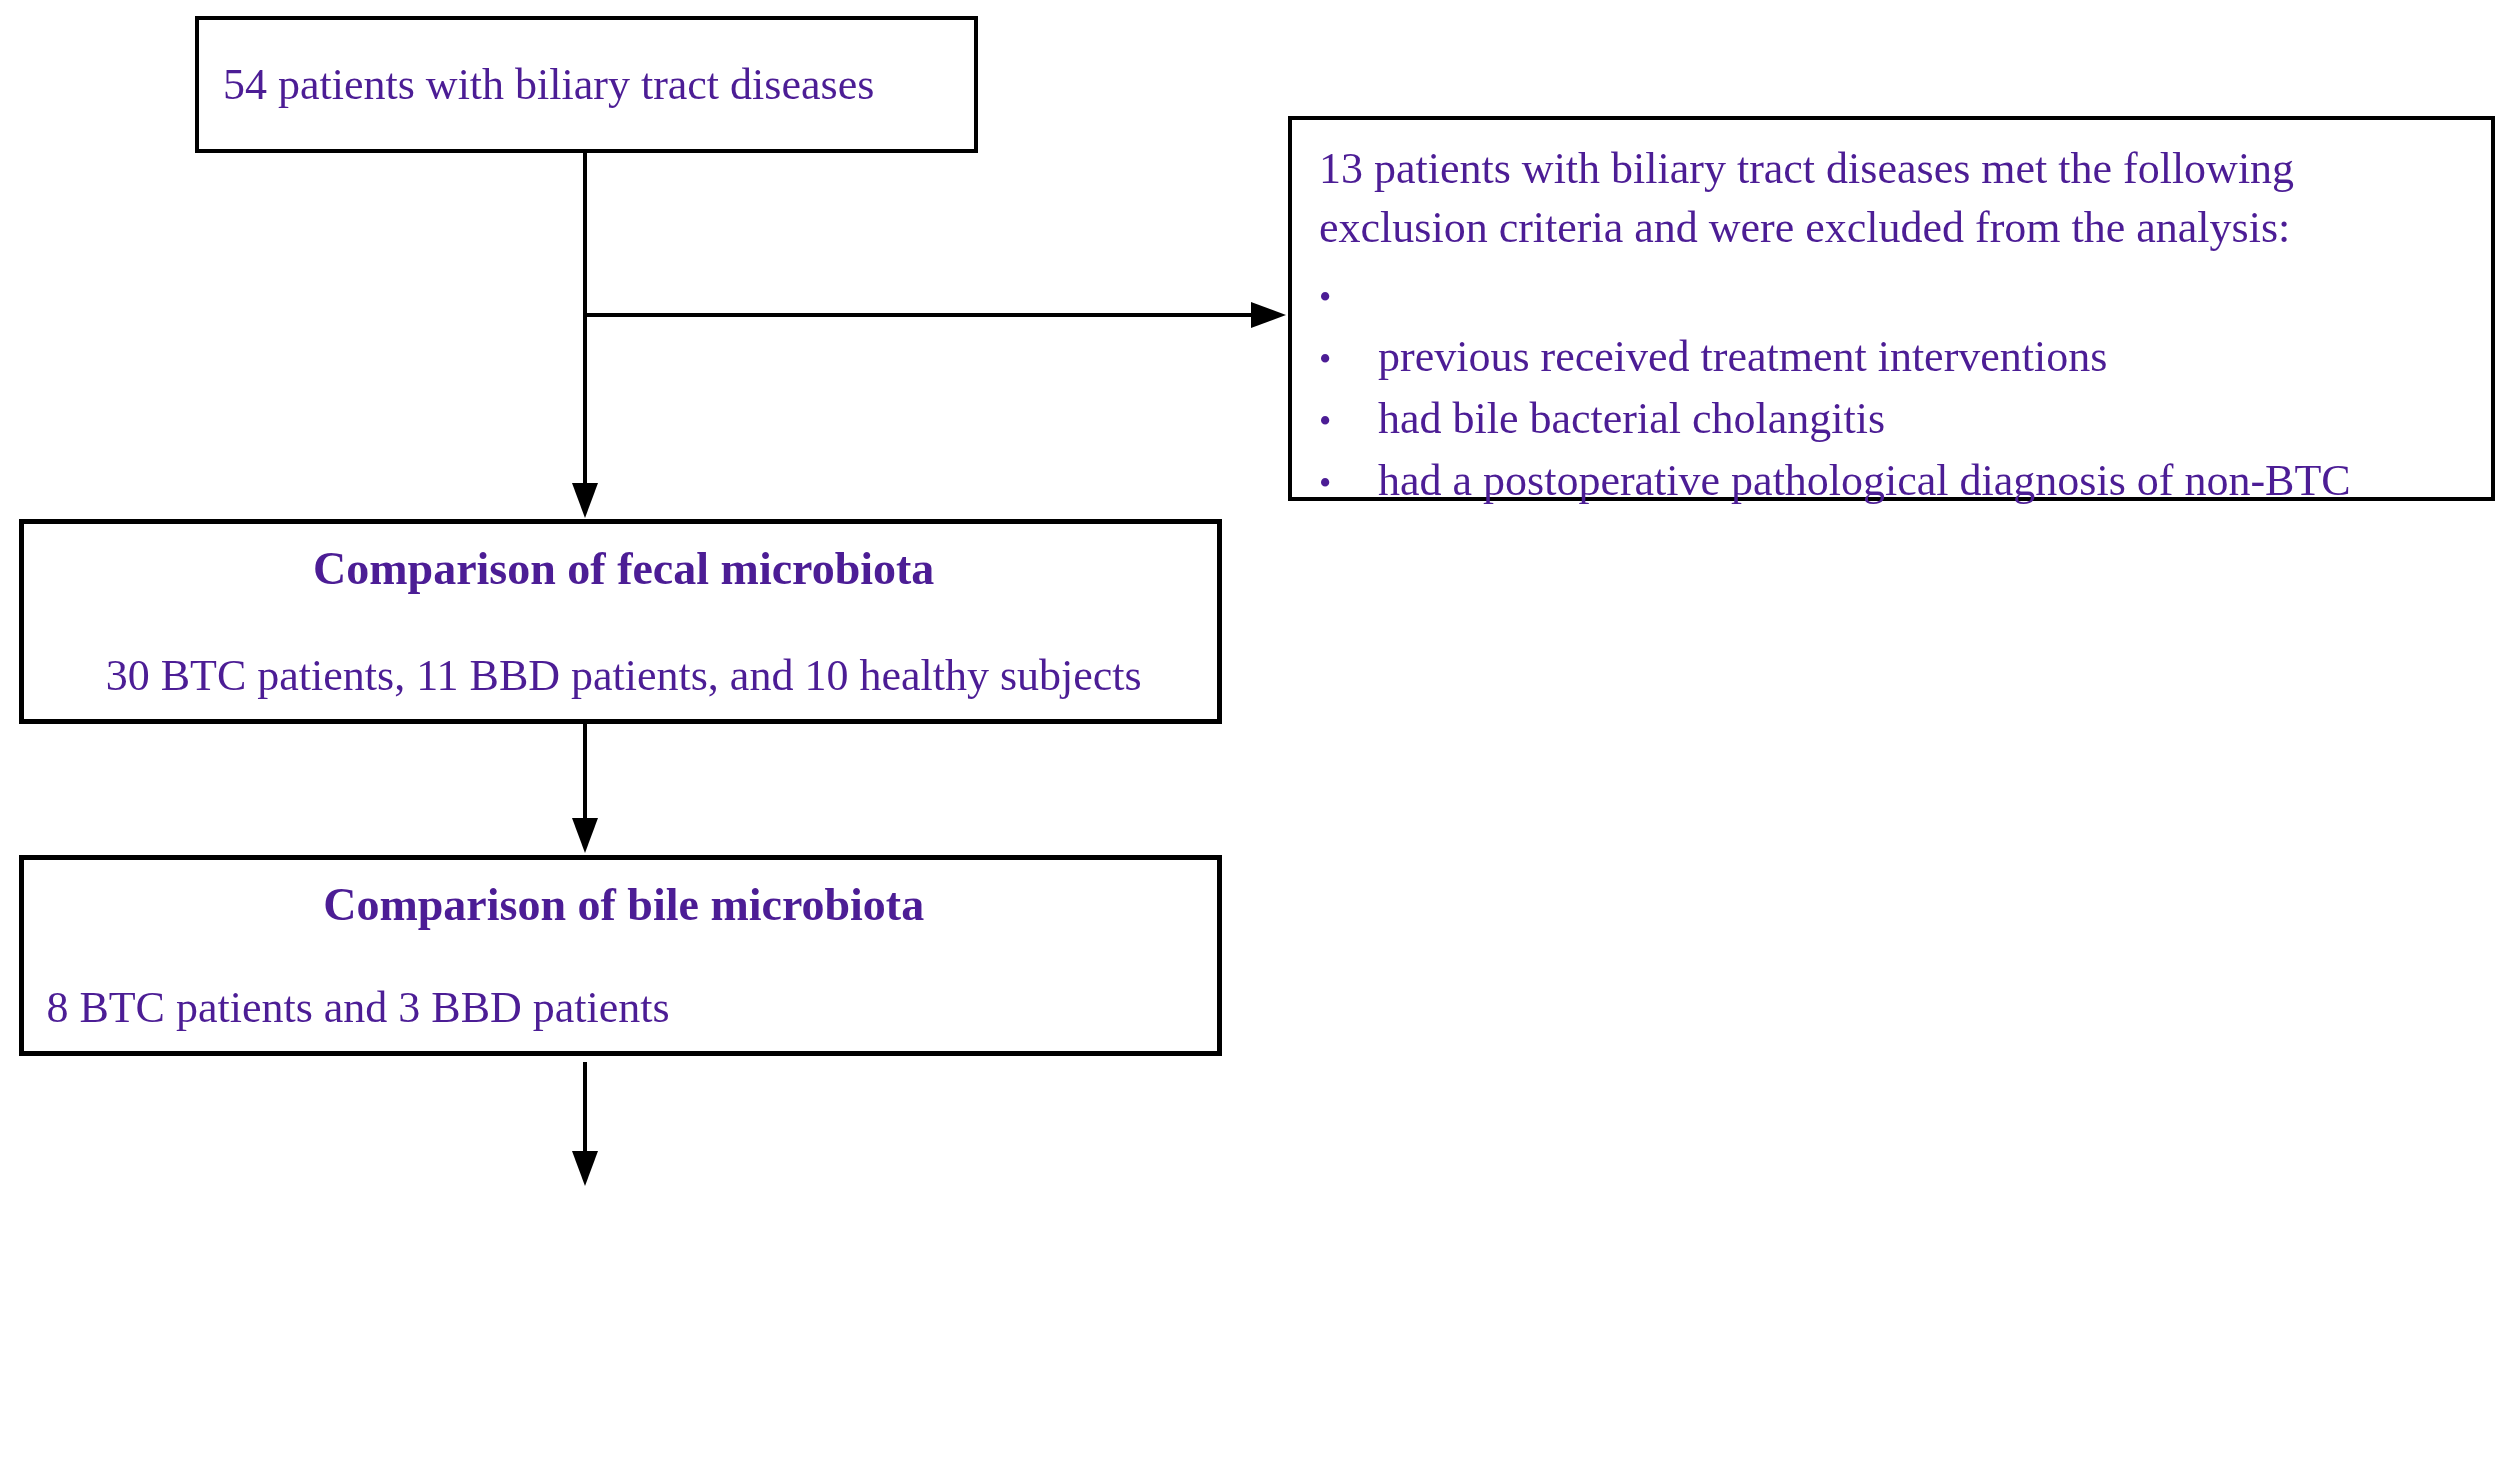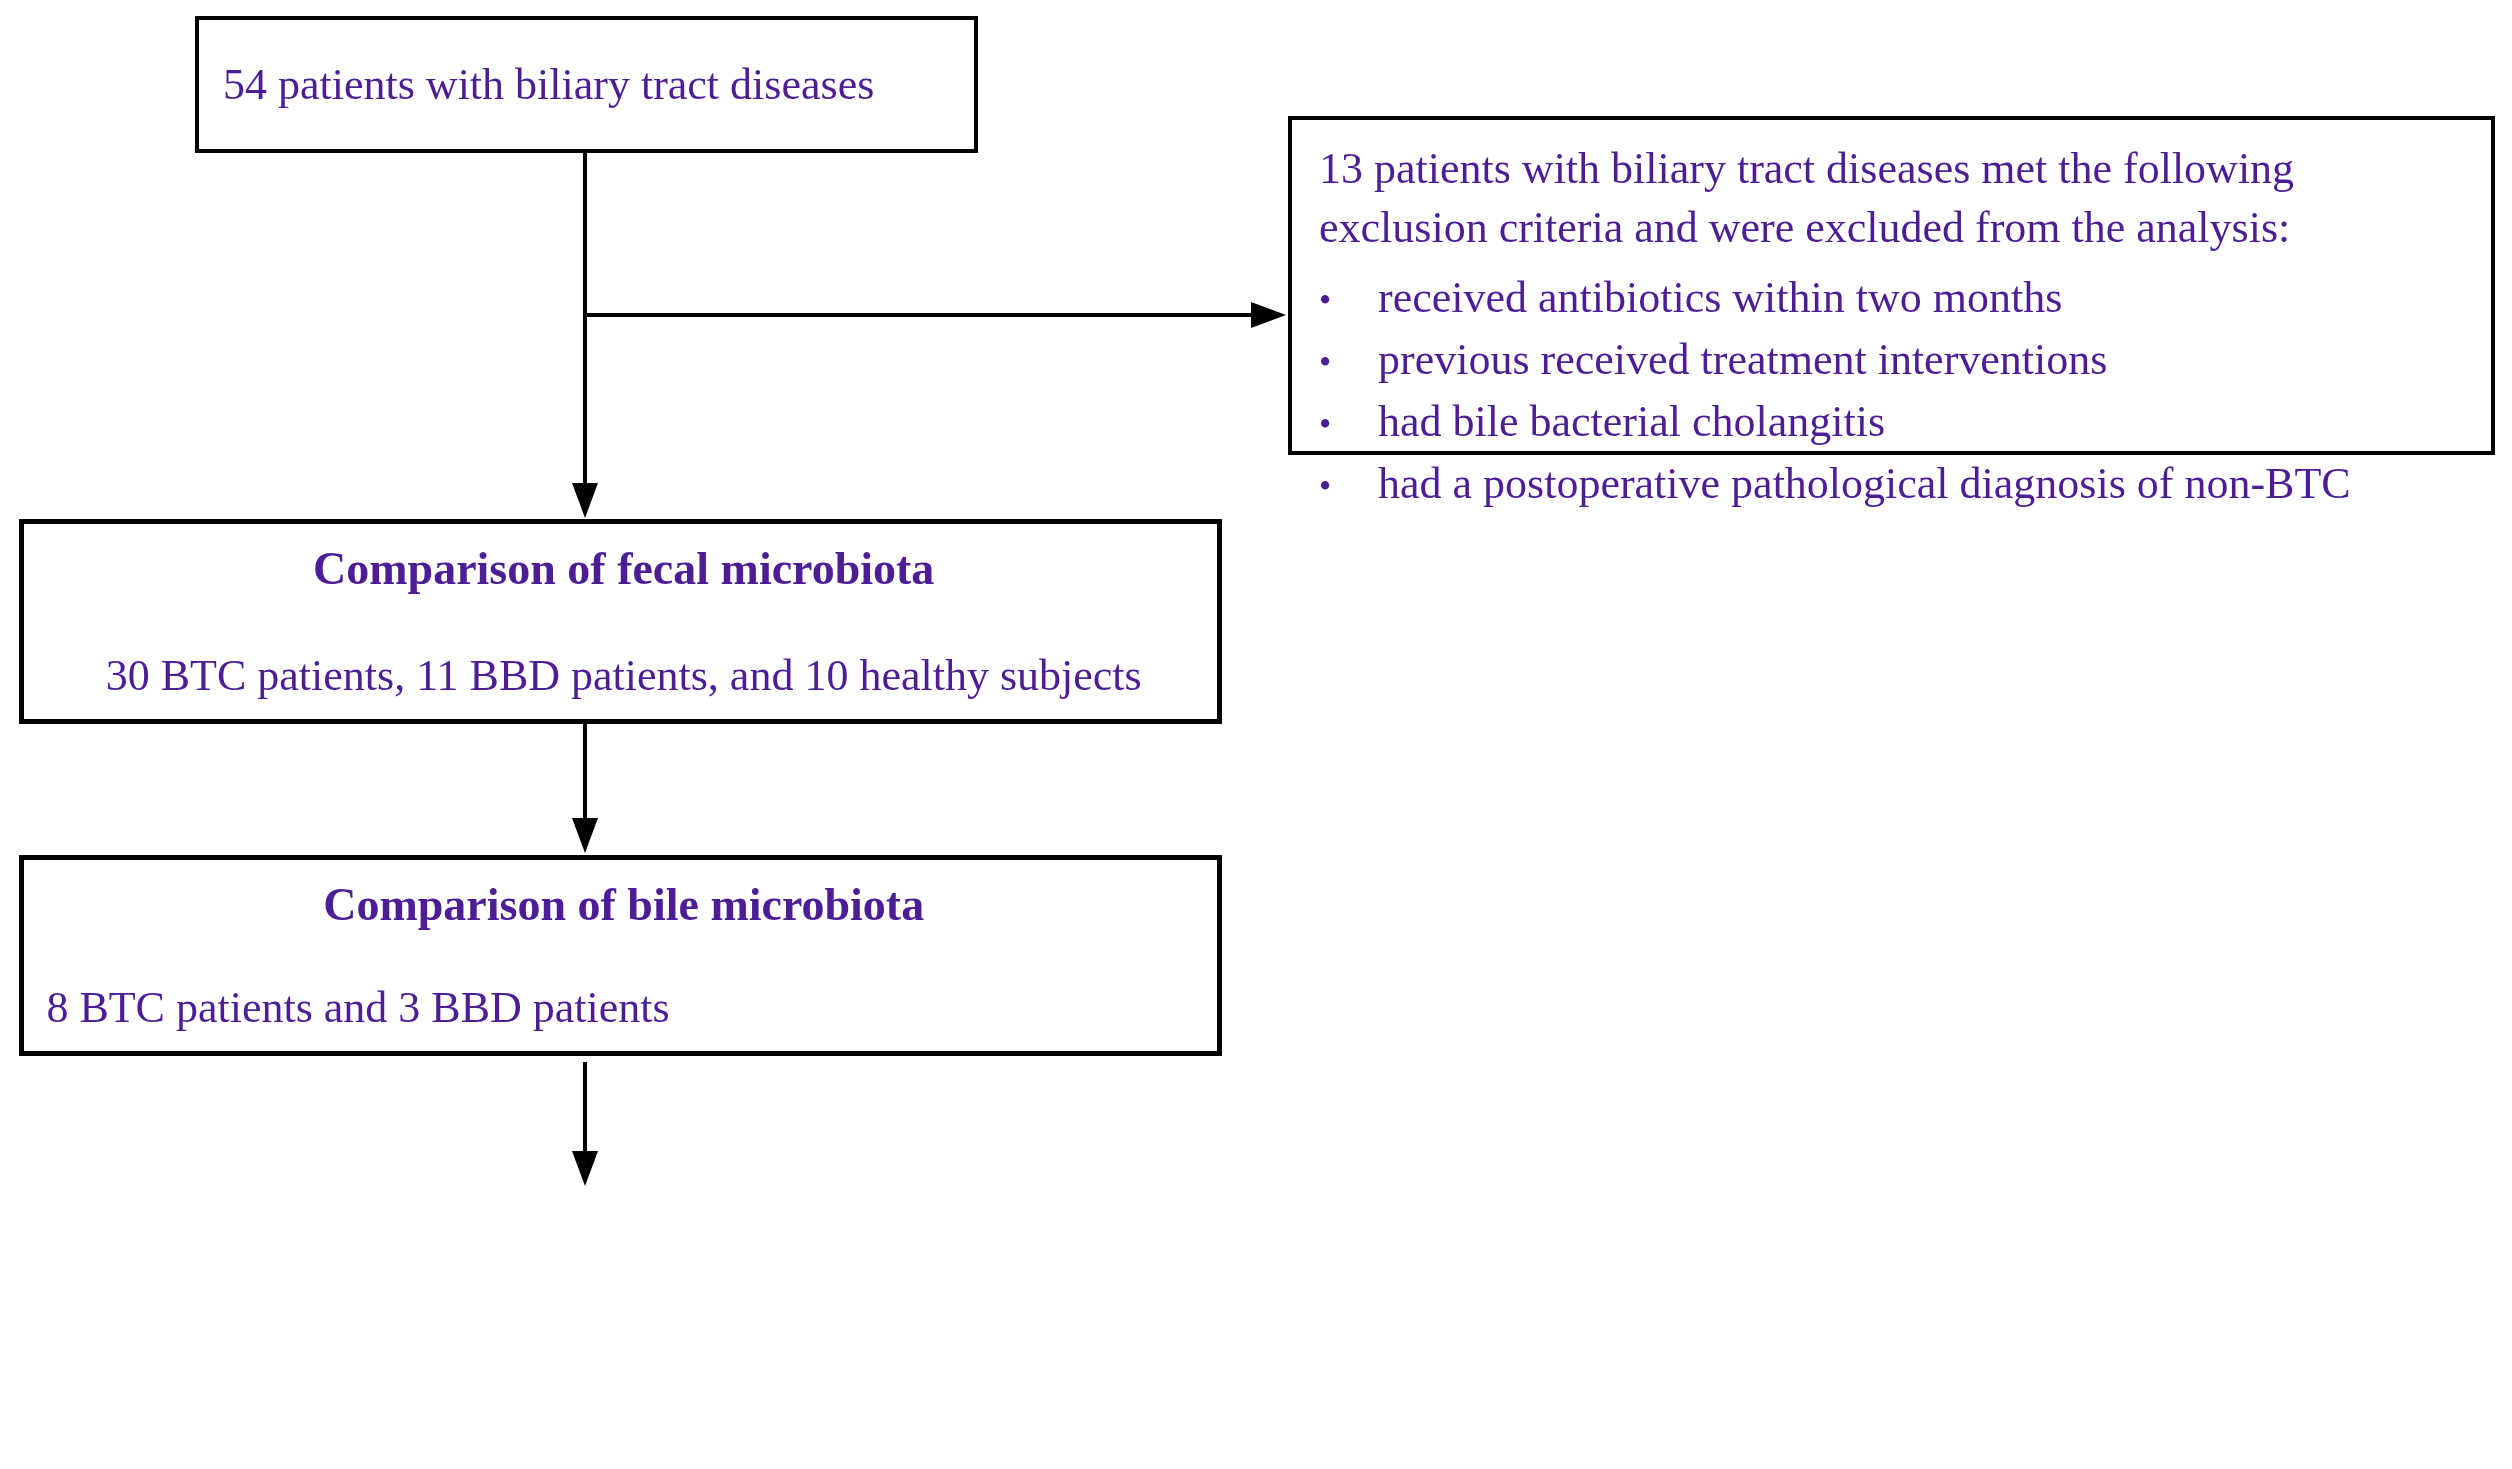--- a/index.html
+++ b/index.html
@@ -34,21 +34,21 @@
   }
 
   
   .enrollment-box {
     left: 195px; top: 16px; width: 783px; height: 137px;
     border: 4.8px solid #000;
     display: flex; flex-direction: column; justify-content: center;
     padding-left: 24px;
   }
   .exclusion-box {
-    left: 1288px; top: 116px; width: 1207px; height: 339px;
+    left: 1288px; top: 116px; width: 1207px; height: 385px;
     border: 4px solid #000;
     padding: 19px 24px 0 27px;
   }
   .bullet-list { margin-top: 11.2px; }
   .bullet-row { display: flex; align-items: baseline; }
   .bullet-cell {
     width: 59px; flex: 0 0 59px;
     font-size: 35px; line-height: 59px;
   }
   .fecal-box {
@@ -102,21 +102,20 @@
 
   <div class="shaft-h" style="left:583px; top:313px; width:668px;"></div>
   <div class="head-right" style="left:1251px; top:302px;"></div>
 
   <div class="box exclusion-box">
     <div class="txt">13 patients with biliary tract diseases met the following</div>
     <div class="txt">exclusion criteria and were excluded from the analysis:</div>
     <div class="bullet-list">
       <div class="bullet-row">
         <span class="bullet-cell">•</span>
-        <span class="txt">received antibiotics within two months</span>
       </div>
       <div class="bullet-row">
         <span class="bullet-cell">•</span>
         <span class="txt">previous received treatment interventions</span>
       </div>
       <div class="bullet-row">
         <span class="bullet-cell">•</span>
         <span class="txt">had bile bacterial cholangitis</span>
       </div>
       <div class="bullet-row">

